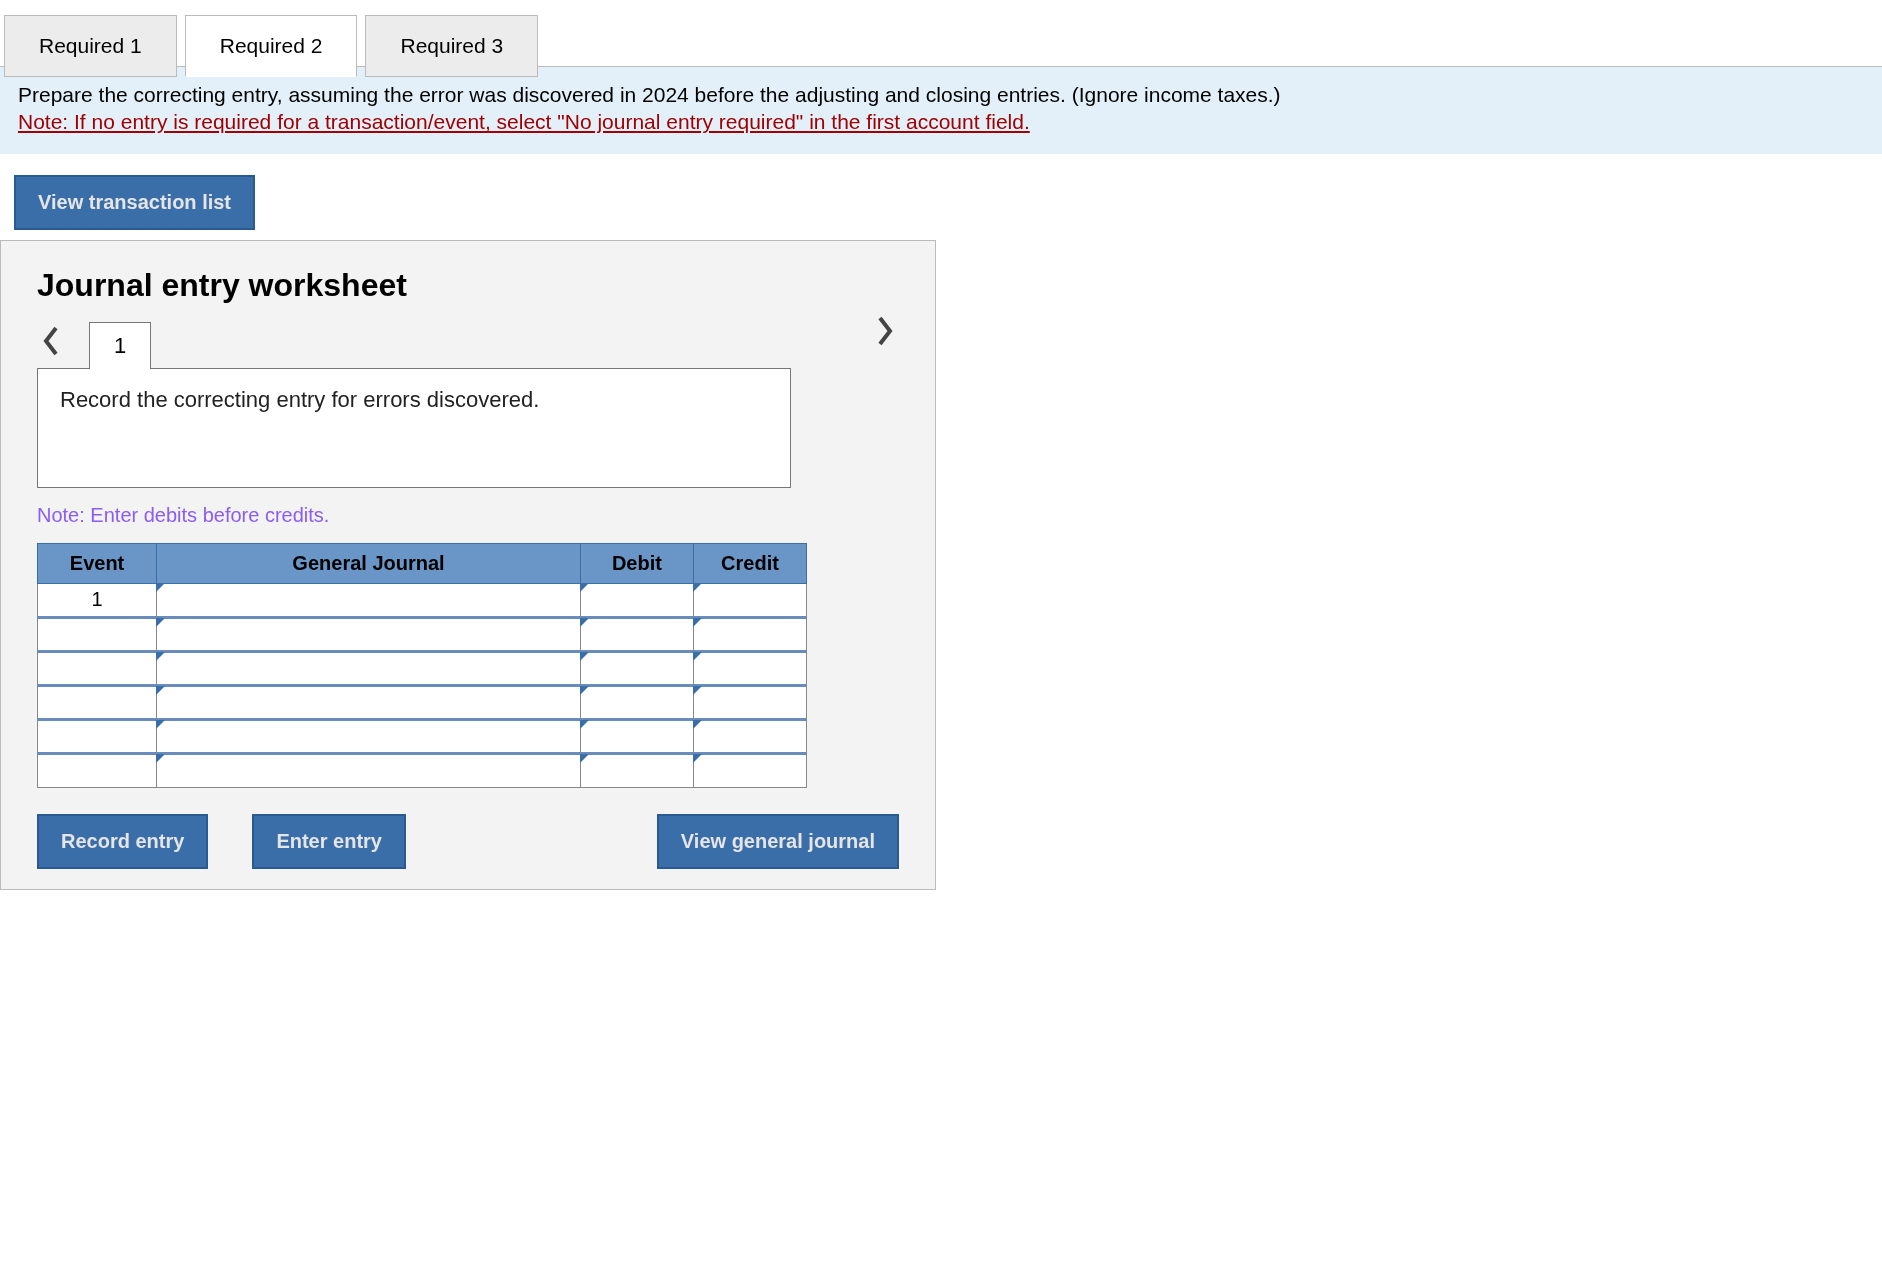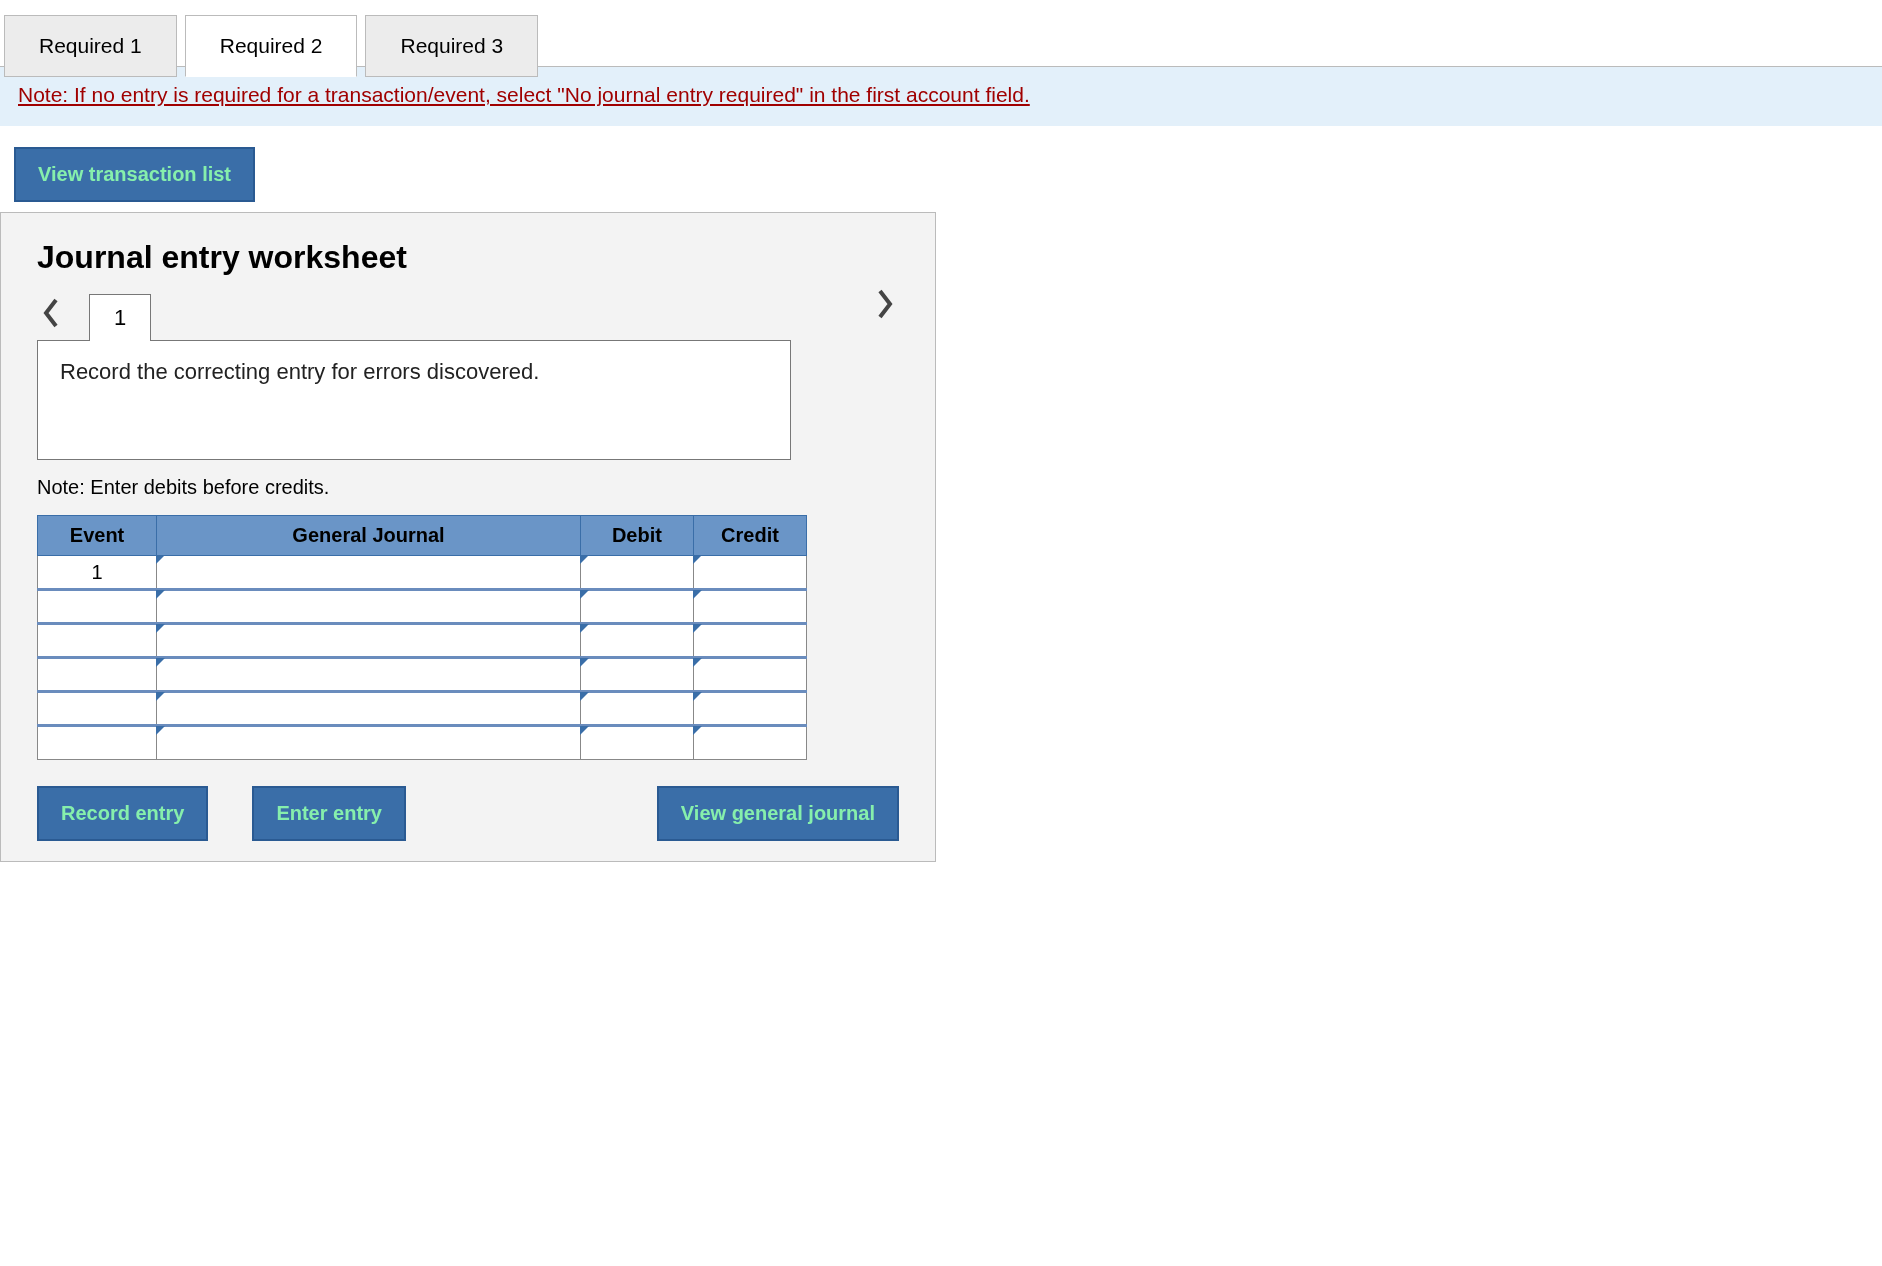--- a/index.html
+++ b/index.html
@@ -36,21 +36,21 @@
     line-height: 1.3;
     border-bottom: 1px solid #fff;
   }
   .instr-line1 { color: #000; }
   .instr-line2 { color: #a00000; text-decoration: underline; }
   .view-trans-wrap {
     padding: 20px 14px 10px 14px;
   }
   .btn-primary {
     background: #3a6ea8;
-    color: #86efac;
+    color: #e5e5e5;
     border: 2px solid #2a5a92;
     padding: 14px 22px;
     font-size: 20px;
     font-weight: bold;
     cursor: pointer;
   }
   .worksheet-panel {
     width: 936px;
     border: 1px solid #bbb;
     background: #f3f3f3;
@@ -101,21 +101,21 @@
     border: 1.5px solid #777;
     background: #fff;
     padding: 18px 22px;
     min-height: 120px;
     margin-top: -1px;
     font-size: 22px;
     width: 754px;
     color: #222;
   }
   .note-red {
-    color: #000000;
+    color: #8b5cf6;
     font-size: 20px;
     margin: 16px 0 16px 0;
   }
   .je-table {
     border-collapse: collapse;
     width: 770px;
   }
   .je-table th {
     background: #6a95c7;
     border: 1.5px solid #3a6ea8;
@@ -162,20 +162,21 @@
 </head>
 <body>
 
 <div class="tabs">
   <div class="tab">Required 1</div>
   <div class="tab active">Required 2</div>
   <div class="tab">Required 3</div>
 </div>
 
 <div class="instructions">
+  <div class="instr-line1">Prepare the correcting entry, assuming the error was discovered in 2024 before the adjusting and closing entries. (Ignore income taxes.)</div>
   <div class="instr-line2">Note: If no entry is required for a transaction/event, select "No journal entry required" in the first account field.</div>
 </div>
 
 <div class="view-trans-wrap">
   <button class="btn-primary">View transaction list</button>
 </div>
 
 <div class="worksheet-panel">
   <div class="worksheet-title">Journal entry worksheet</div>
 

